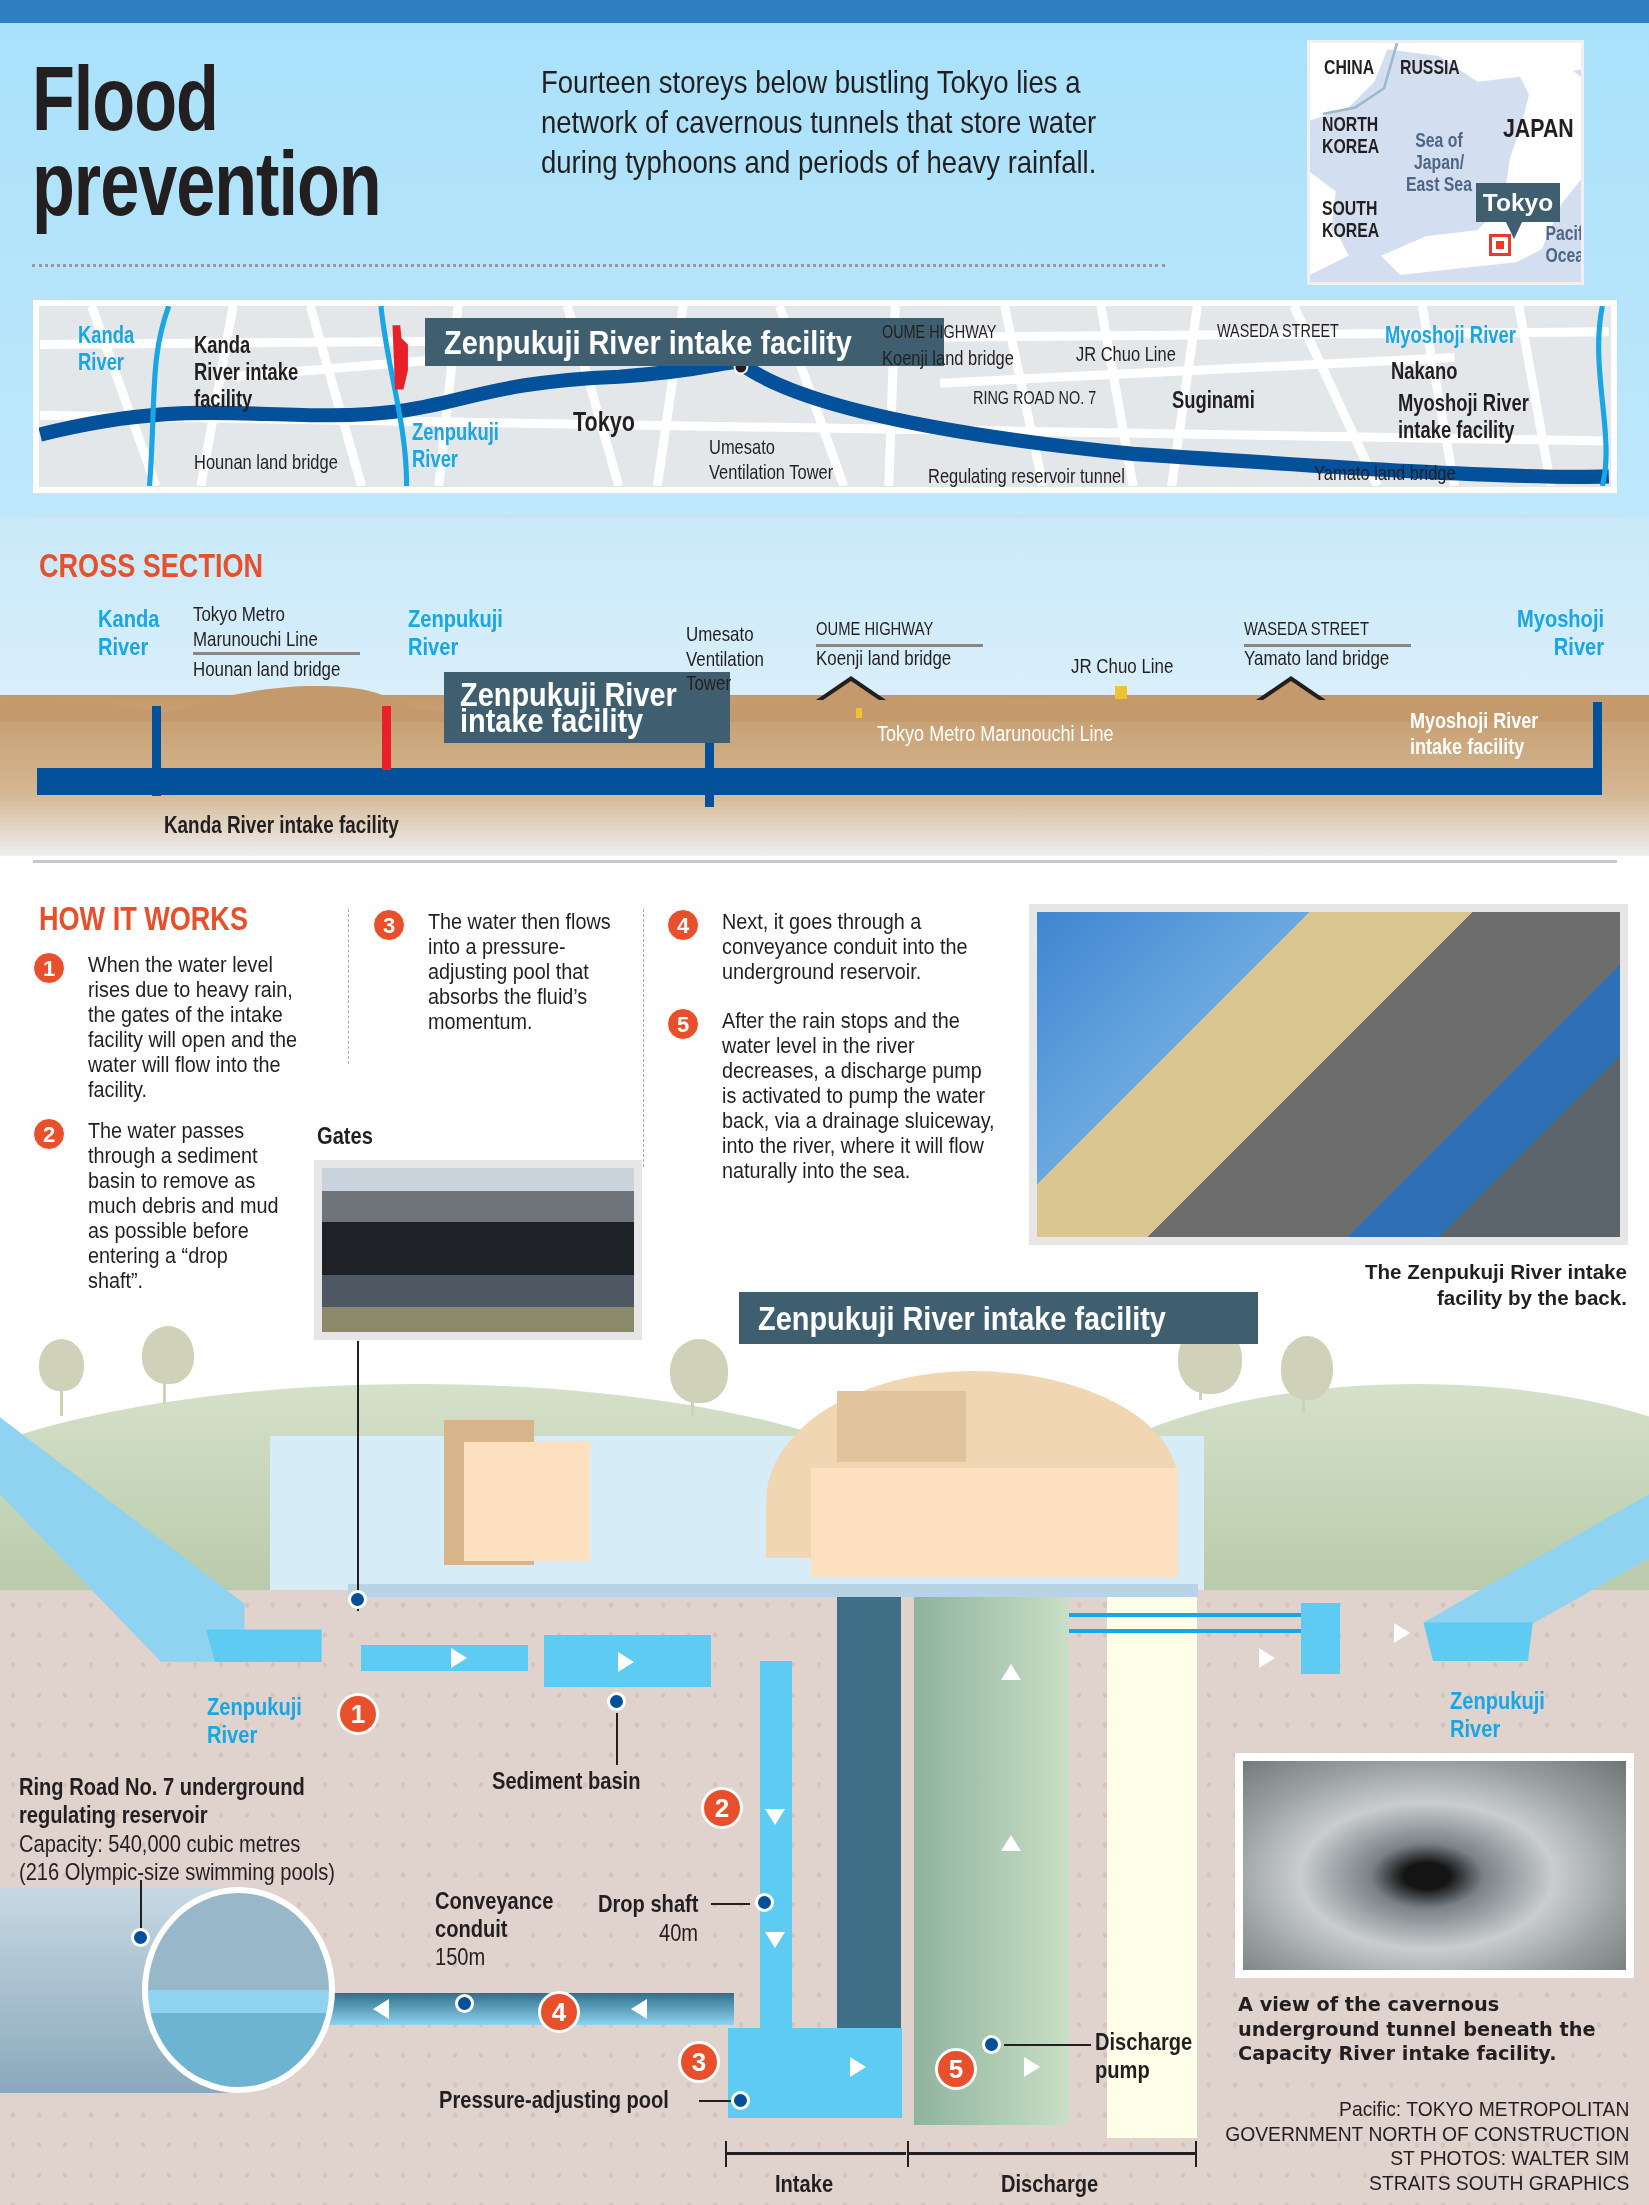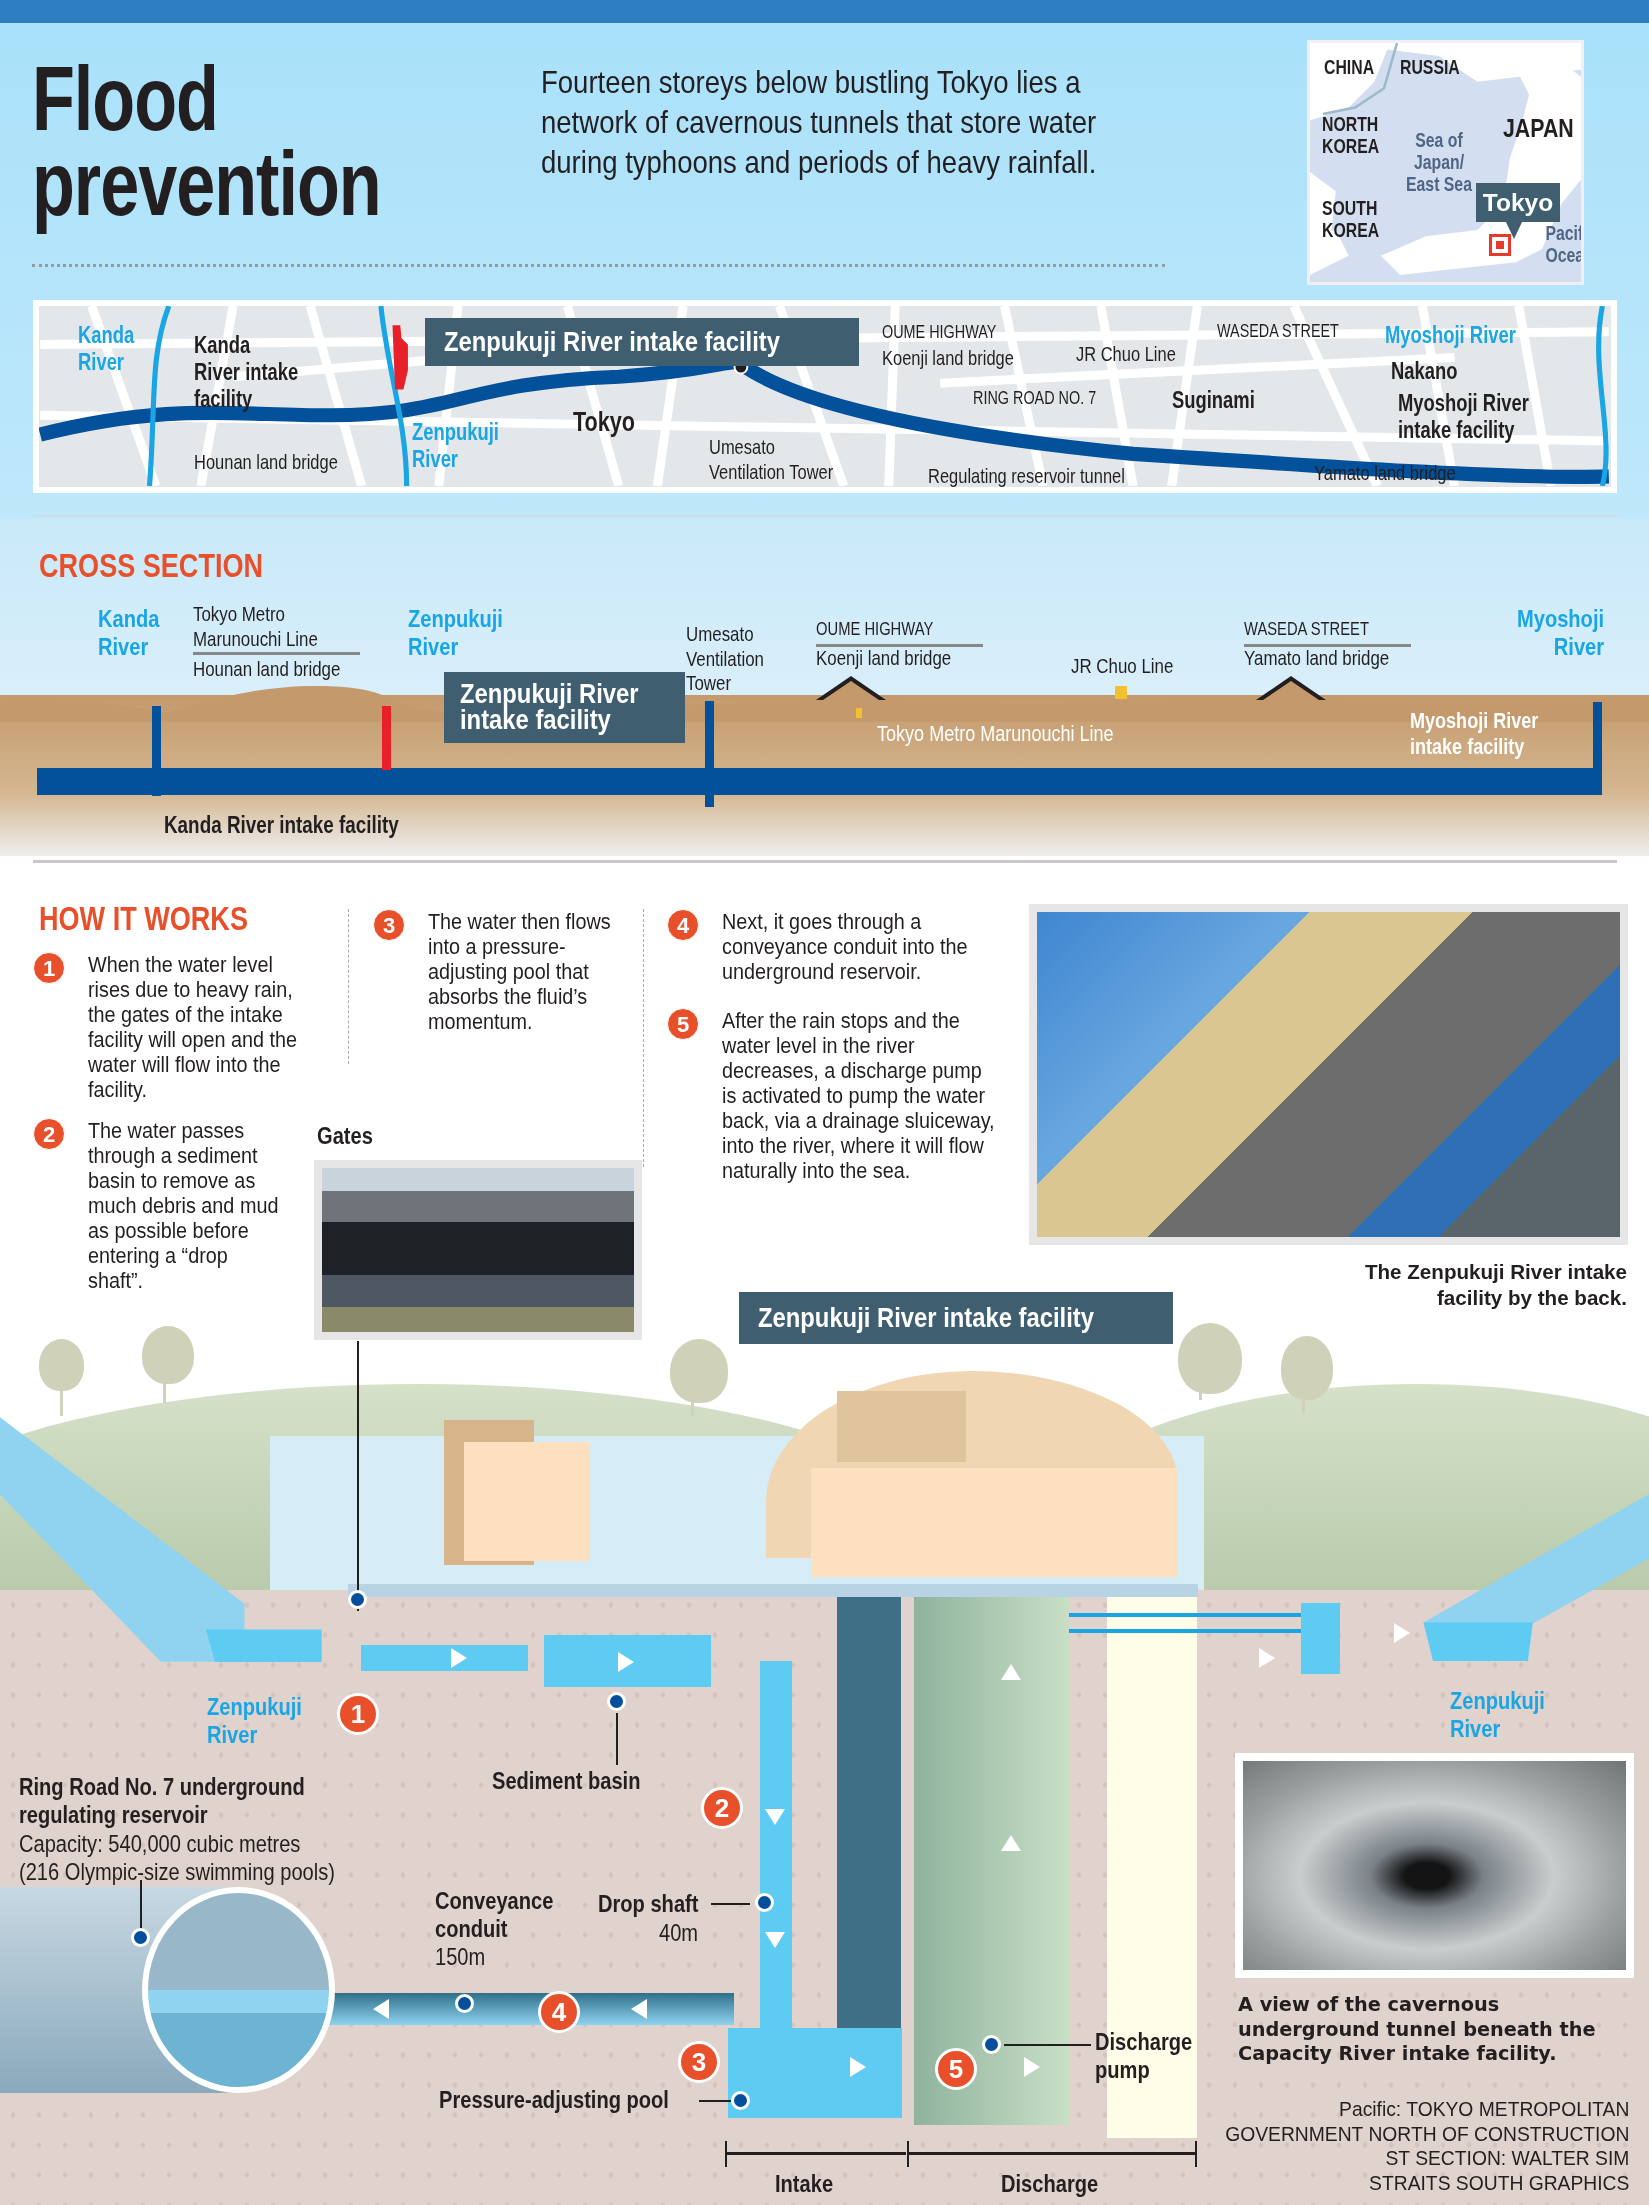--- a/index.html
+++ b/index.html
@@ -16,21 +16,21 @@
   .tokyo-tag { position: absolute; left: 166px; top: 140px; width: 84px; height: 39px; background: #3f5f70; color: #fff; font-weight: 700; font-size: 24.5px; text-align: center; line-height: 39px; }
   .tokyo-tag::after { content: ""; position: absolute; left: 29px; top: 37px; border-left: 9px solid transparent; border-right: 9px solid transparent; border-top: 19.3px solid #3f5f70; }
   .tokyo-mark { position: absolute; left: 179px; top: 191px; width: 22px; height: 22px; border: 3.2px solid #e8392b; background: #fff; }
   .tokyo-mark::after { content: ""; position: absolute; left: 3.9px; top: 3.9px; width: 7.7px; height: 7.7px; background: #e8392b; }
 
   .strip { left: 33px; top: 300px; width: 1584px; height: 193px; background: #e3e7ea; border: 6.4px solid #fff; overflow: hidden; }
   .strip-label { position: absolute; font-size: 20.6px; line-height: 24.5px; color: #231f20; transform: scaleX(0.8); transform-origin: left top; white-space: nowrap; }
   .strip-label.b { font-weight: 700; font-size: 23px; line-height: 27px; }
   .strip-label.blue { color: #1aa6e4; font-weight: 700; font-size: 23px; line-height: 27px; }
   .strip-label.small { font-size: 18px; }
-  .callout { position: absolute; background: #3f5f70; color: #fff; font-weight: 700; font-size: 28px; height: 48px; line-height: 48px; padding: 0 19.3px; white-space: nowrap; }
+  .callout { position: absolute; background: #3f5f70; color: #fff; font-weight: 700; font-size: 34px; height: 48px; line-height: 48px; padding: 0 19.3px; white-space: nowrap; }
   .callout span { display: inline-block; transform: scaleX(0.85); transform-origin: left center; }
 
   .sep { left: 33px; top: 515px; width: 1584px; height: 1.9px; background: #d0dde6; }
   .xsec { left: 0; top: 519px; width: 1650px; height: 335px; background: linear-gradient(#c9e9f9, #e8f4fb); }
   .sec-title { font-weight: 700; font-size: 33px; color: #e8502c; transform: scaleX(0.82); transform-origin: left top; }
   .ground { left: 0; top: 695px; width: 1650px; height: 161px; background: linear-gradient(#c49a6c, #d4b690 60%, #eeeeee 100%); }
   .tunnel { left: 37px; top: 768px; width: 1565px; height: 27px; background: #03509b; }
   .xs-label { position: absolute; font-size: 20.6px; line-height: 24.5px; color: #231f20; transform: scaleX(0.82); transform-origin: left top; white-space: nowrap; }
   .xs-label.b { font-weight: 700; font-size: 23px; }
   .xs-label.blue { color: #1aa6e4; font-weight: 700; font-size: 24.5px; line-height: 28px; }
@@ -382,16 +382,16 @@
 <div class="dlabel" style="left:1001px;top:2170px">Discharge</div>
 
 <div class="photo" style="left:1235px;top:1753px;width:399px;height:225px;background:#fff">
   <div class="img" style="background:radial-gradient(ellipse at 48% 55%, #141414 0 8%, #7a8288 20%, #c9cdcd 45%, #9aa0a0 70%, #6f7575 100%)"></div>
 </div>
 <div class="caption" style="left:1238px;top:1993px;width:399px;font-family:'DejaVu Sans',sans-serif;font-size:19.3px;line-height:24.5px">A view of the cavernous underground tunnel beneath the Capacity River intake facility.</div>
 
 <div class="source">
   <div>Pacific: TOKYO METROPOLITAN</div>
   <div>GOVERNMENT NORTH OF CONSTRUCTION</div>
-  <div>ST SECTION: WALTER SIM</div>
+  <div>ST PHOTOS: WALTER SIM</div>
   <div>STRAITS SOUTH GRAPHICS</div>
 </div>
 
 
 </body></html>

